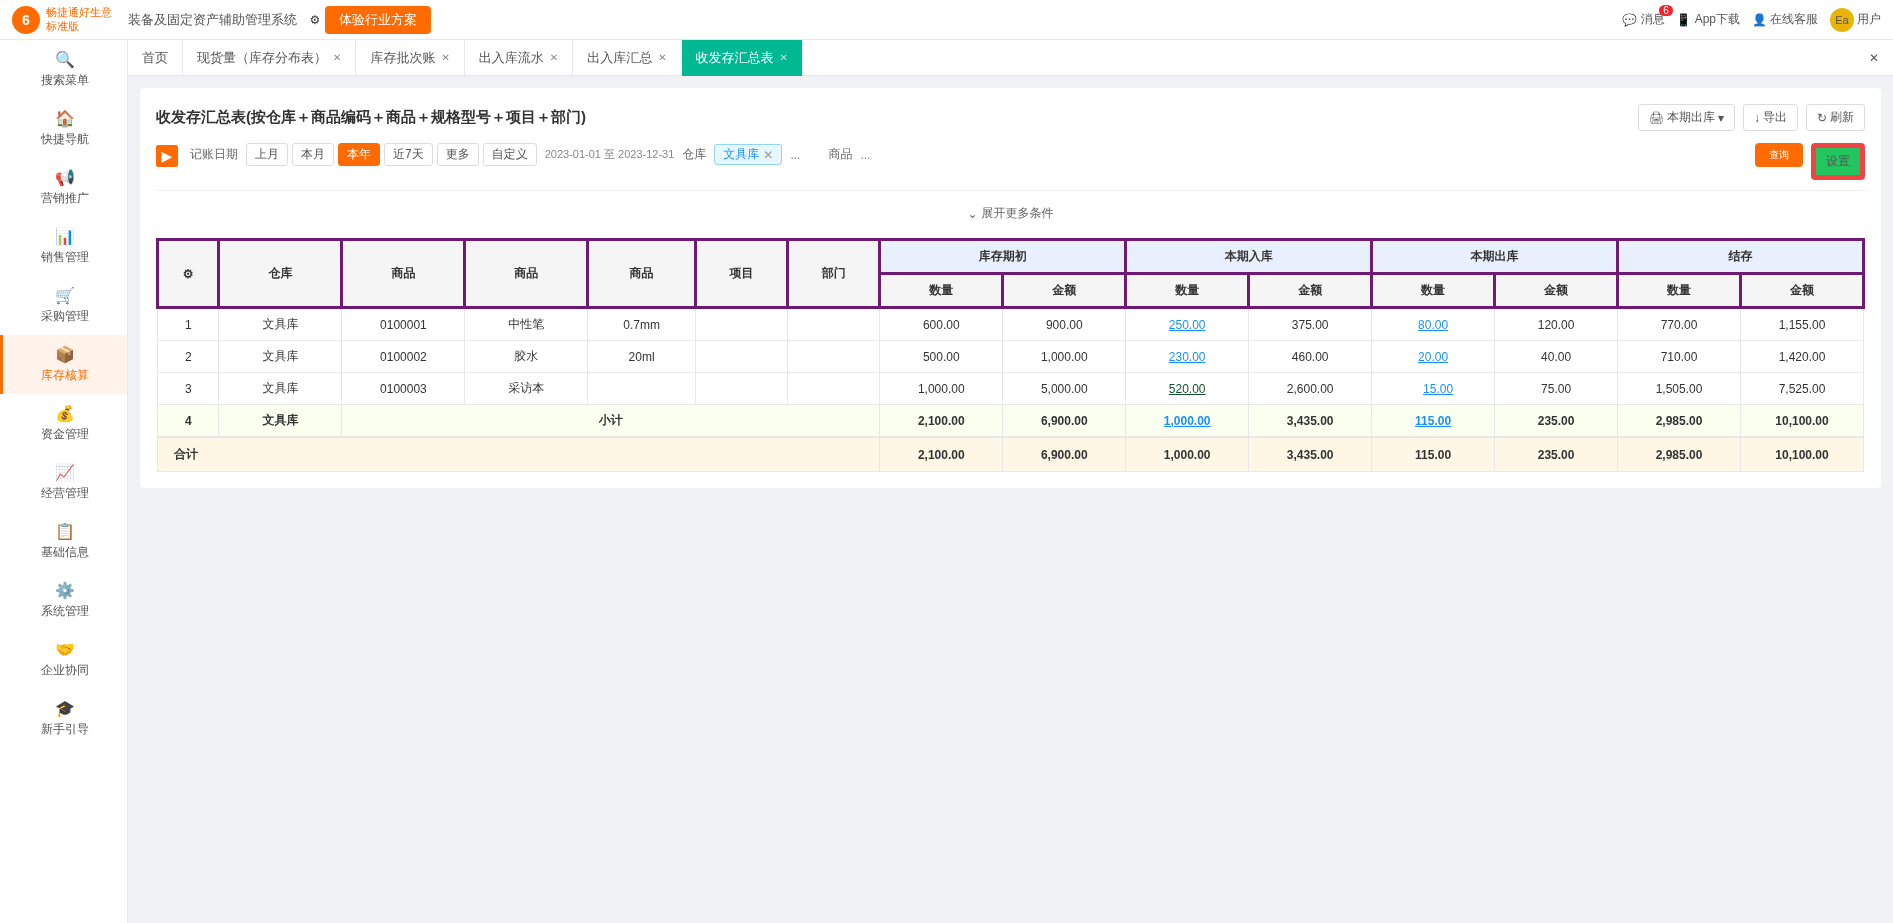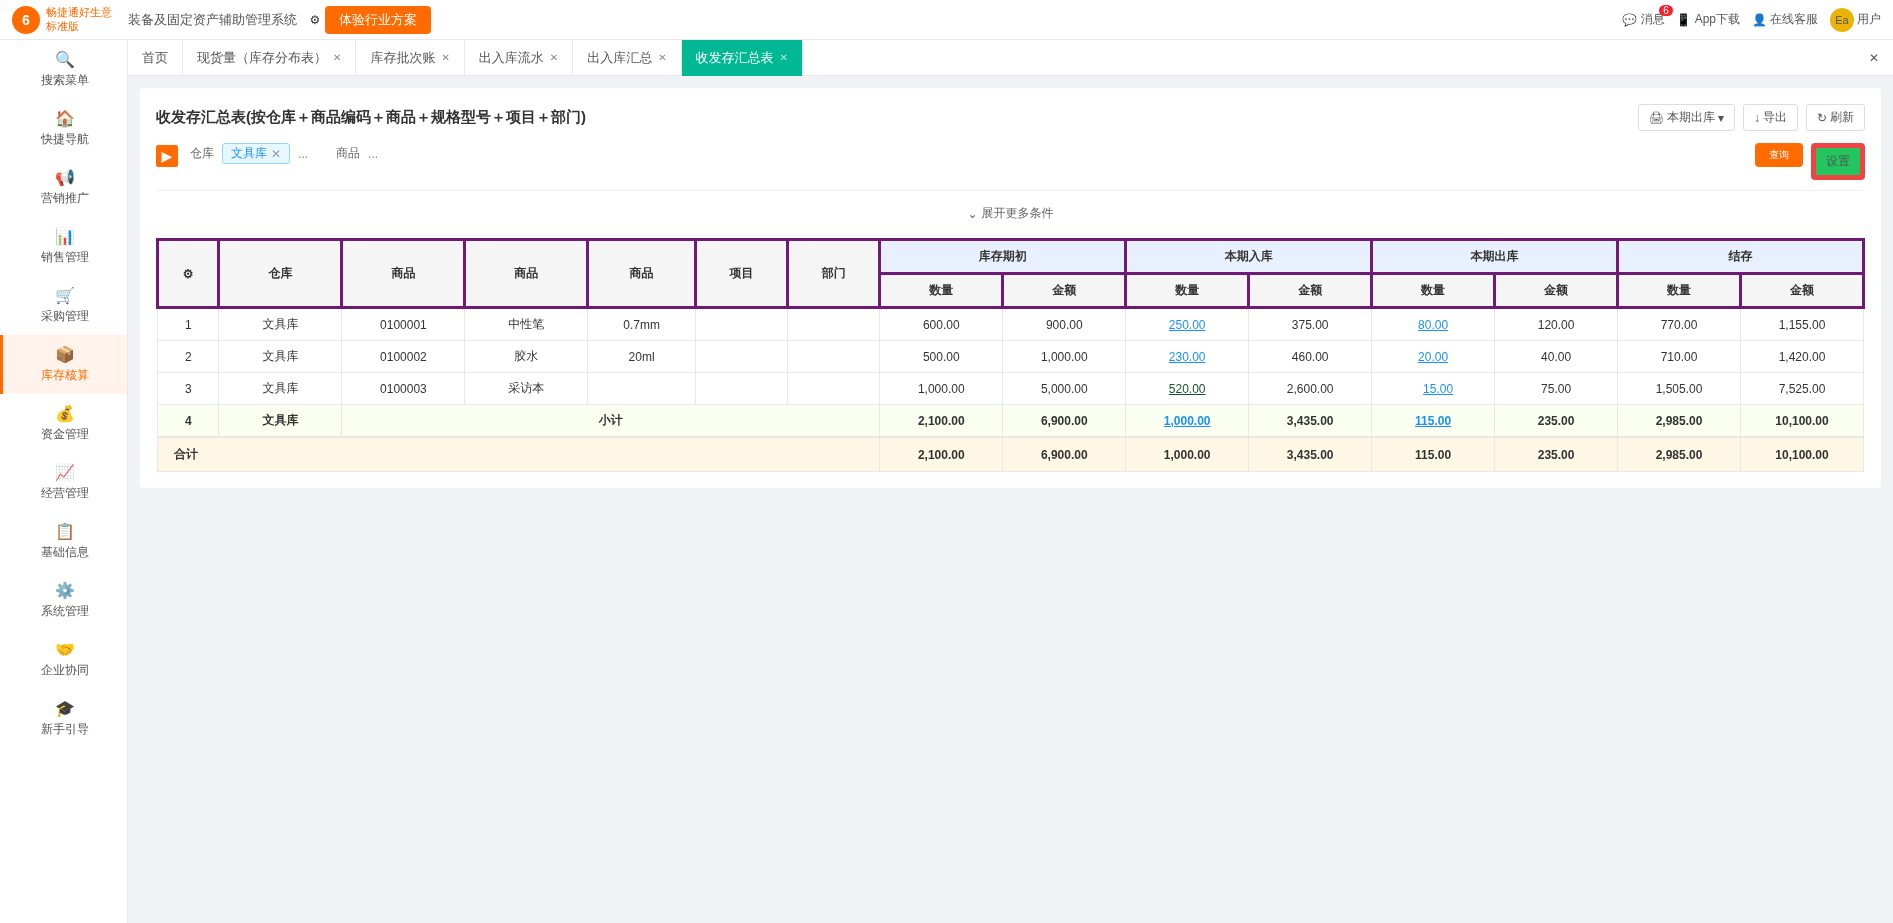--- a/index.html
+++ b/index.html
@@ -219,20 +219,32 @@
               <button class="toolbar-btn" style="border:1px solid #ddd; padding:4px 10px; border-radius:3px; background:#fff; cursor:pointer; font-size:12px; display:flex; align-items:center; gap:3px;">
                 <span>↻</span>
                 <span>刷新</span>
               </button>
             </div>
           </div>
 
           <div class="filter-bar">
             <button class="filter-toggle">▶</button>
             <div class="filter-content">
+              <div class="filter-row">
+                <span class="filter-label">记账日期</span>
+                <div class="filter-date-btns">
+                  <button class="date-btn">上月</button>
+                  <button class="date-btn">本月</button>
+                  <button class="date-btn active">本年</button>
+                  <button class="date-btn">近7天</button>
+                  <button class="date-btn">更多</button>
+                  <button class="date-btn">自定义</button>
+                </div>
+                <span class="date-range">2023-01-01 至 2023-12-31</span>
+              </div>
               <div class="filter-row">
                 <span class="filter-label">仓库</span>
                 <div class="warehouse-tag">
                   <span>文具库</span>
                   <span class="tag-close">✕</span>
                 </div>
                 <span class="filter-more">...</span>
                 <span class="filter-label" style="margin-left:20px;">商品</span>
                 <span class="filter-more">...</span>
               </div>

